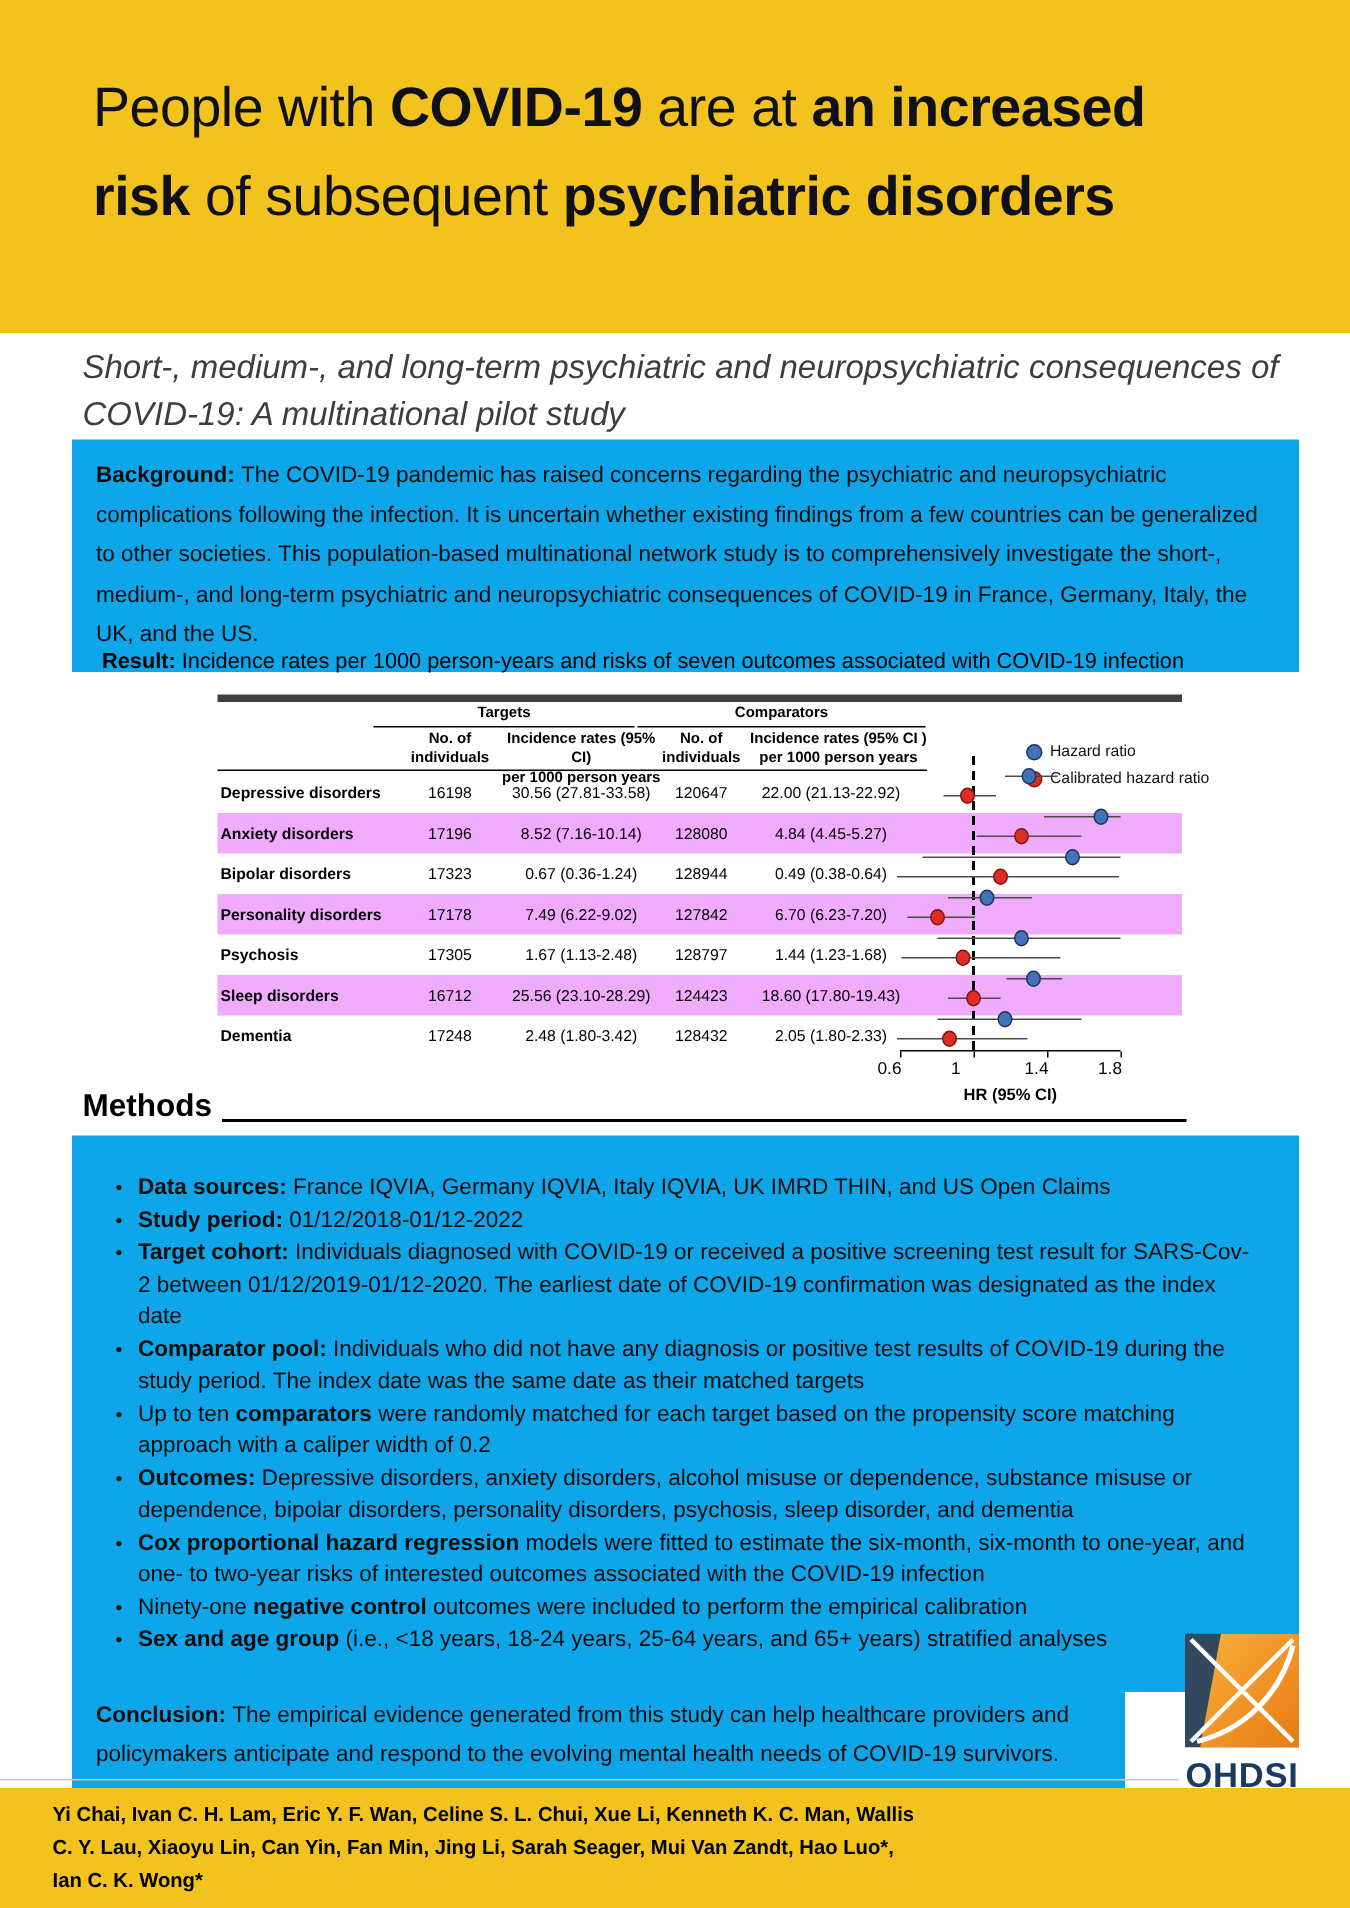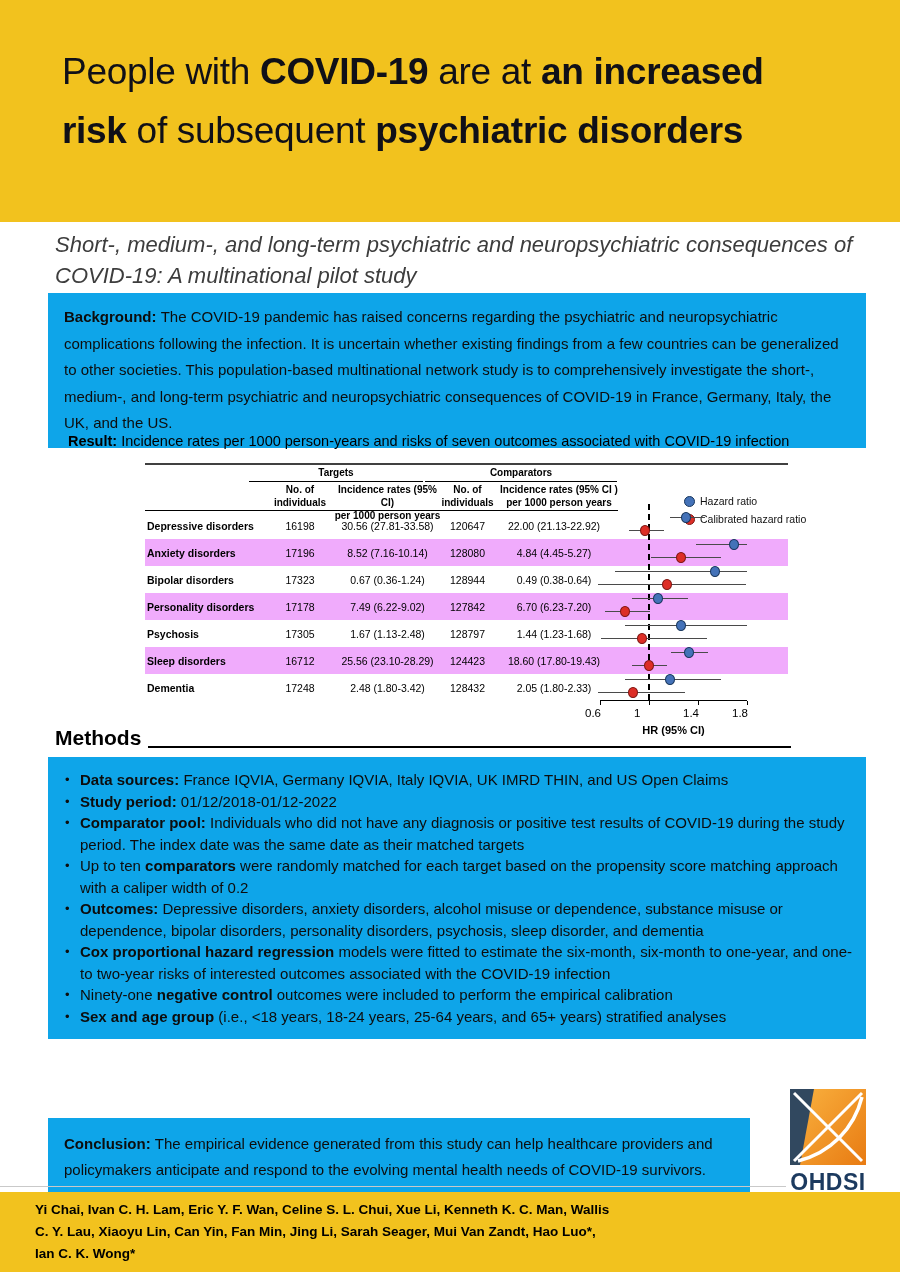--- a/index.html
+++ b/index.html
@@ -21,21 +21,21 @@
   .bg-box{position:absolute;left:48px;top:293px;width:818px;padding:11px 12px 11px 16px;
           font-size:15px;line-height:26.5px;color:#0d0d0d;}
   .conclusion-box{position:absolute;left:48px;top:1118px;width:702px;
           padding:13px 16px;font-size:15px;line-height:26px;color:#0d0d0d;}
 
   
   .result-caption{position:absolute;left:68px;top:433px;font-size:14.5px;color:#000;width:800px;}
 
   
   .rtable{position:absolute;left:145px;top:463px;width:643px;}
-  .rt-head{position:relative;height:47px;border-top:2px solid #404040;
+  .rt-head{position:relative;height:47px;border-top:5px solid #404040;
            font-size:10px;font-weight:bold;}
   .gh{position:absolute;top:2px;text-align:center;}
   .gh-t{left:104px;width:174px;}
   .gh-c{left:280px;width:192px;}
   .gline{position:absolute;height:0;border-top:1.5px solid #000;}
   .gl-t{left:104px;width:174px;top:16px;}
   .gl-c{left:280px;width:192px;top:16px;}
   .sh{position:absolute;top:18px;text-align:center;white-space:pre-line;line-height:13px;}
   .sh1{left:125px;width:60px;}
   .sh2{left:185px;width:115px;}
@@ -60,21 +60,21 @@
   .tick{position:absolute;top:0;height:4px;width:0;border-left:1.5px solid #000;}
   .tick-label{position:absolute;top:6px;width:30px;font-size:11.5px;}
   .axis-label{position:absolute;top:23px;left:0;width:147px;text-align:center;
               font-size:11px;font-weight:bold;}
 
   
   .methods-h{position:absolute;left:55px;top:726px;font-size:21px;font-weight:bold;}
   .methods-line{position:absolute;left:148px;top:746px;width:643px;height:0;border-top:2.5px solid #000;}
   .methods-box{position:absolute;left:48px;top:757px;width:818px;
                padding:12px 14px;font-size:15px;line-height:21.5px;color:#0d0d0d;}
-  .methods-box ul{margin:0;padding:0;list-style:none;}
+  .methods-box ul{margin:12px;padding:0;list-style:none;}
   .methods-box li{position:relative;padding-left:18px;}
   .methods-box li::before{content:"\2022";position:absolute;left:3px;font-size:13px;}
 
   
   .ohdsi{position:absolute;left:787px;top:1089px;width:82px;text-align:center;}
   .ohdsi-text{font-size:23px;font-weight:bold;color:#1c3a5f;letter-spacing:0.5px;margin-top:0px;}
 
   .sep{position:absolute;left:0;top:1186px;width:786px;height:0;border-top:1.5px solid #c9c9c9;}
 
   
@@ -230,20 +230,21 @@
       <div class="ci" style="left: -2.45px; width: 86.975px; top: 229px;"></div>
       <div class="dot" style="left: 28.075px; top: 224px; background: rgb(221, 46, 38); border-color: rgb(127, 22, 18);"></div>
     </div>
 
   <div class="methods-h">Methods</div>
   <div class="methods-line"></div>
   <div class="methods-box graybox">
     <ul>
         <li><b>Data sources: </b><span>France IQVIA, Germany IQVIA, Italy IQVIA, UK IMRD THIN, and US Open Claims</span></li>
         <li><b>Study period: </b><span>01/12/2018-01/12-2022</span></li>
+        <li><b>Target cohort: </b><span>Individuals diagnosed with COVID-19 or received a positive screening test result for SARS-Cov-2 between 01/12/2019-01/12-2020. The earliest date of COVID-19 confirmation was designated as the index date</span></li>
         <li><b>Comparator pool: </b><span>Individuals who did not have any diagnosis or positive test results of COVID-19 during the study period. The index date was the same date as their matched targets</span></li>
         <li><span>Up to ten </span><b>comparators</b><span> were randomly matched for each target based on the propensity score matching approach with a caliper width of 0.2</span></li>
         <li><b>Outcomes: </b><span>Depressive disorders, anxiety disorders, alcohol misuse or dependence, substance misuse or dependence, bipolar disorders, personality disorders, psychosis, sleep disorder, and dementia</span></li>
         <li><b>Cox proportional hazard regression</b><span> models were fitted to estimate the six-month, six-month to one-year, and one- to two-year risks of interested outcomes associated with the COVID-19 infection</span></li>
         <li><span>Ninety-one </span><b>negative control</b><span> outcomes were included to perform the empirical calibration</span></li>
         <li><b>Sex and age group</b><span> (i.e., &lt;18 years, 18-24 years, 25-64 years, and 65+ years) stratified analyses</span></li>
       </ul>
   </div>
 
   <div class="conclusion-box graybox"><b>Conclusion: </b>The empirical evidence generated from this study can help healthcare providers and policymakers anticipate and respond to the evolving mental health needs of COVID-19 survivors.</div>

